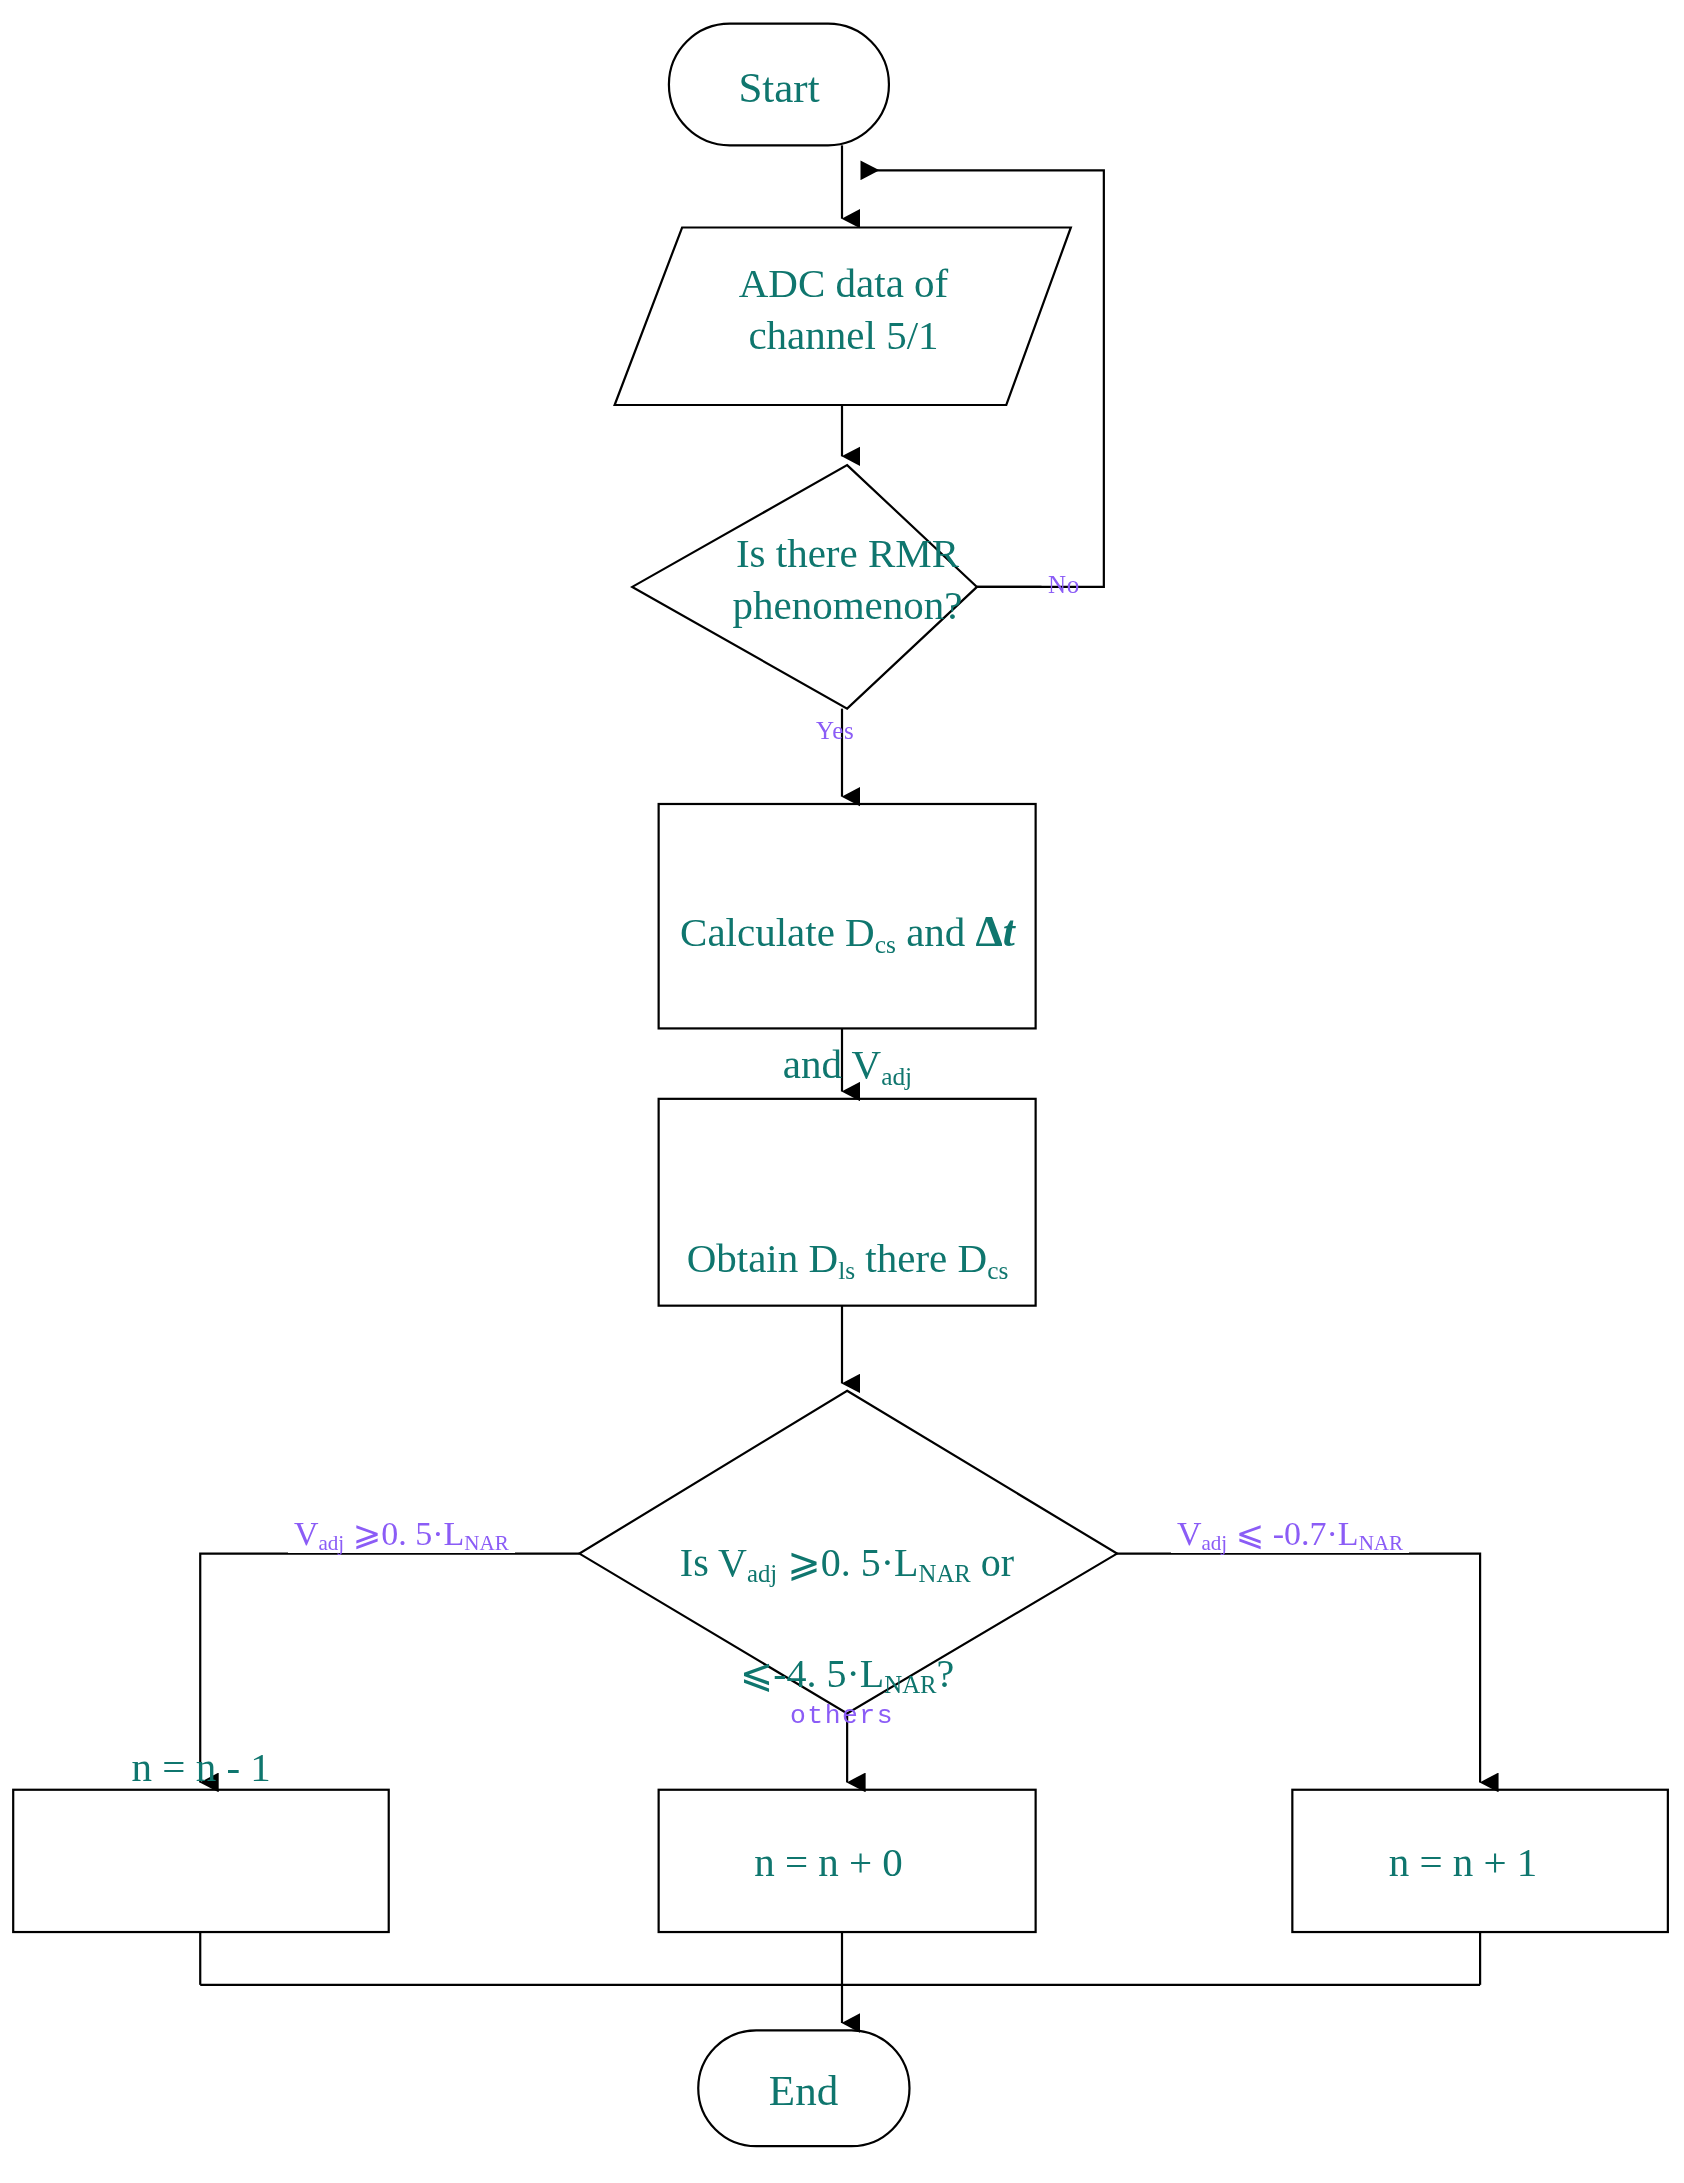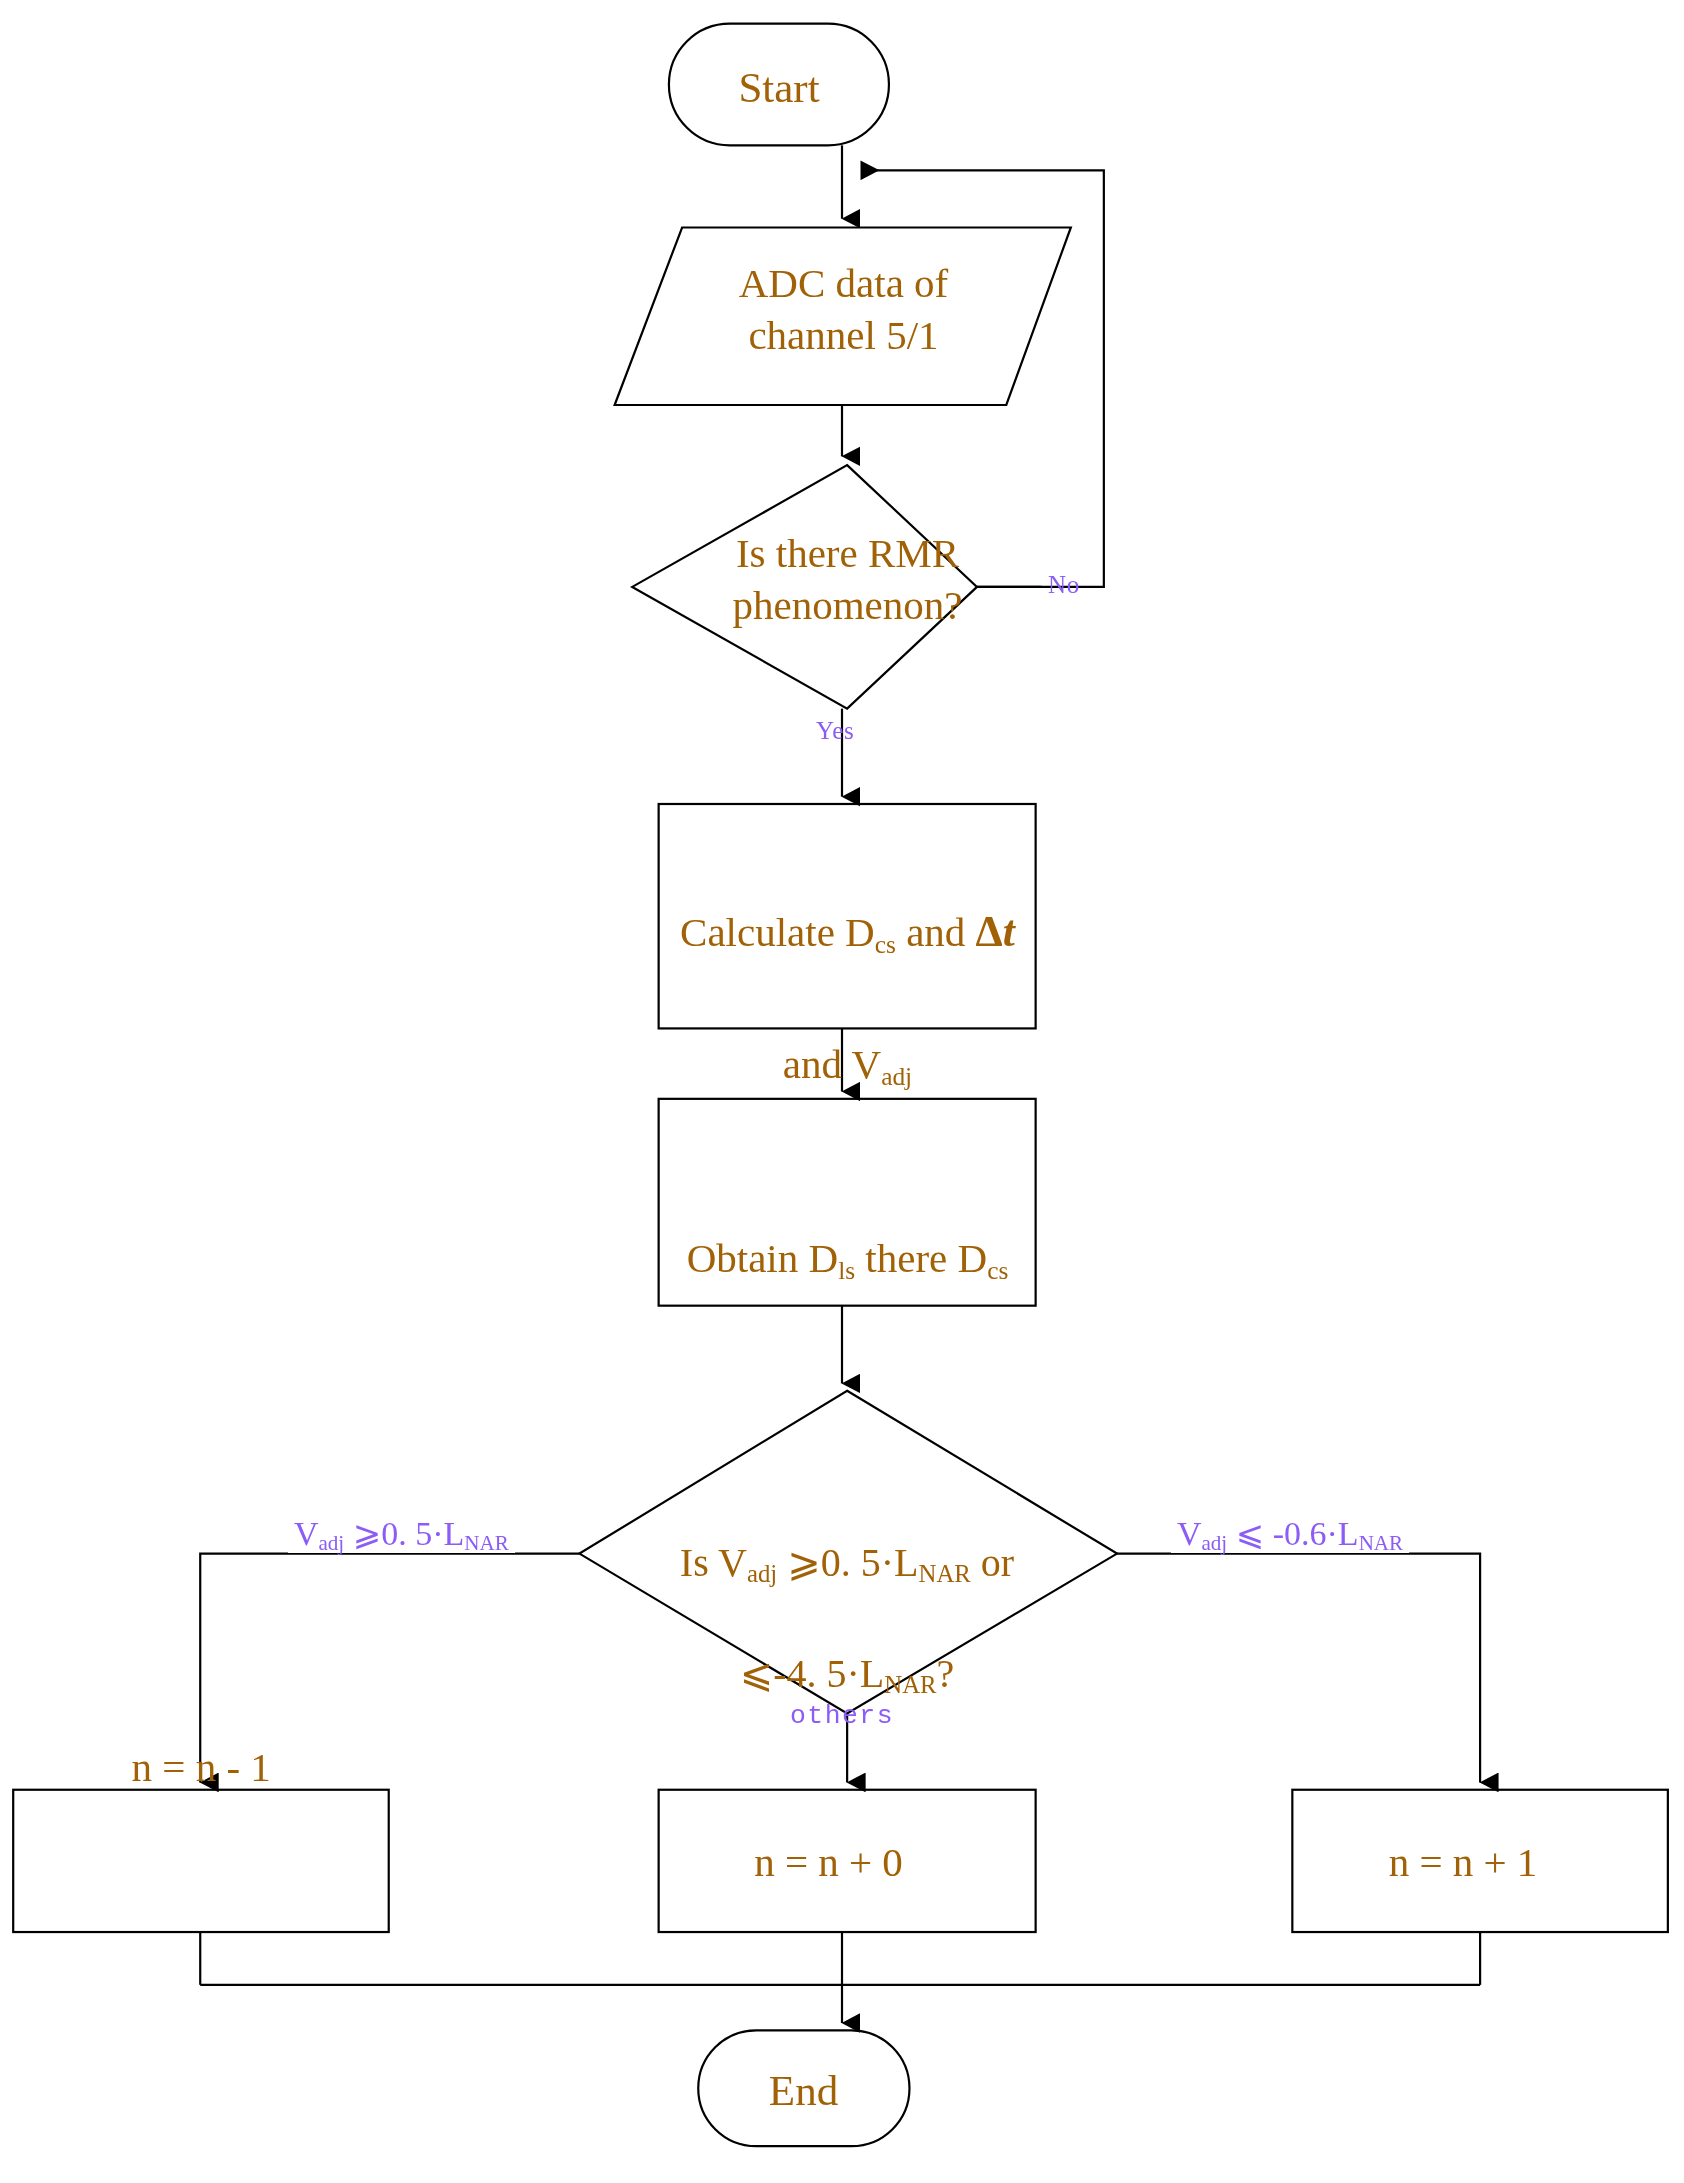--- a/index.html
+++ b/index.html
@@ -18,21 +18,21 @@
   #flow-svg {
     position: absolute;
     left: 0;
     top: 0;
     width: 1684px;
     height: 2183px;
   }
   .node-text {
     position: absolute;
     text-align: center;
-    color: #a16207;
+    color: #0f766e;
     font-family: "Liberation Serif", "DejaVu Serif", serif;
     line-height: 1.28;
     white-space: pre-line;
     pointer-events: none;
   }
   .terminal-label { font-size: 43px; }
   .io-label { font-size: 41px; }
   .decision-label { font-size: 41px; }
   .process-label { font-size: 41px; }
   .decision2-label { font-size: 40px; }
@@ -154,17 +154,17 @@
 
   <div class="edge-label small" style="left:816px; top:717px;">Yes</div>
 
   <div class="edge-label mono" style="left:790px; top:1701px;">others</div>
 
   <div class="edge-label cond" style="left:288px; top:1513px; background:#ffffff; padding:0 5.9px;">
     <span>V</span><sub>adj</sub><span> ⩾0. 5·L</span><sub>NAR</sub>
   </div>
 
   <div class="edge-label cond" style="left:1171px; top:1513px; background:#ffffff; padding:0 5.9px;">
-    <span>V</span><sub>adj</sub><span> ⩽ -0.6·L</span><sub>NAR</sub>
+    <span>V</span><sub>adj</sub><span> ⩽ -0.7·L</span><sub>NAR</sub>
   </div>
 
 </div>
 
 
 </body></html>

